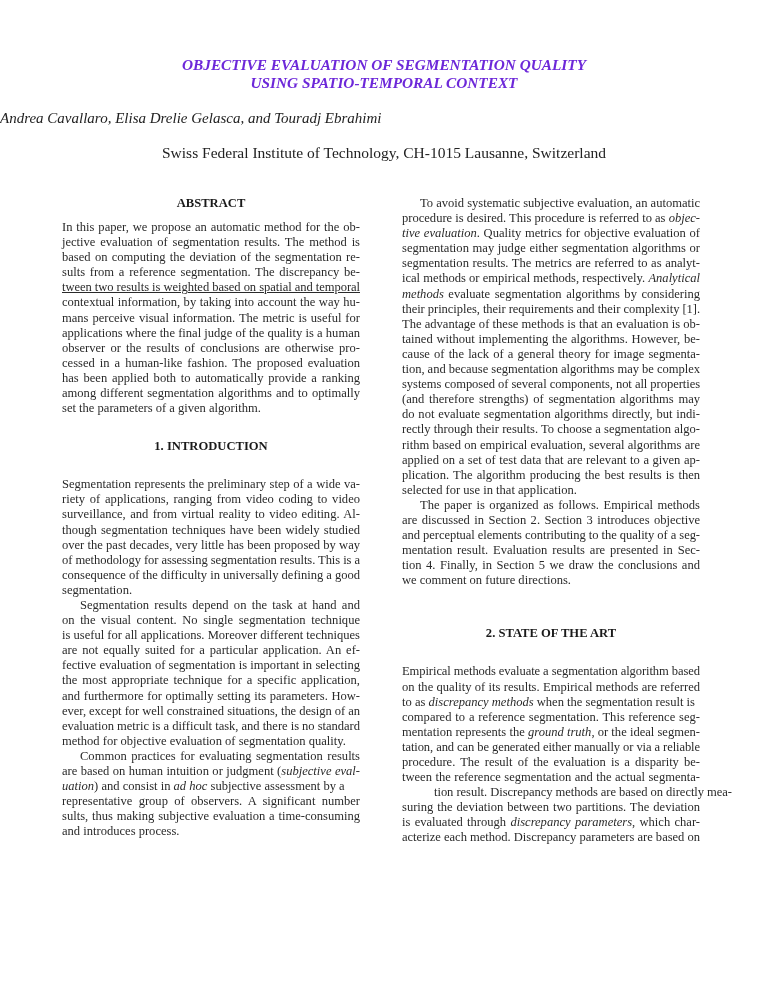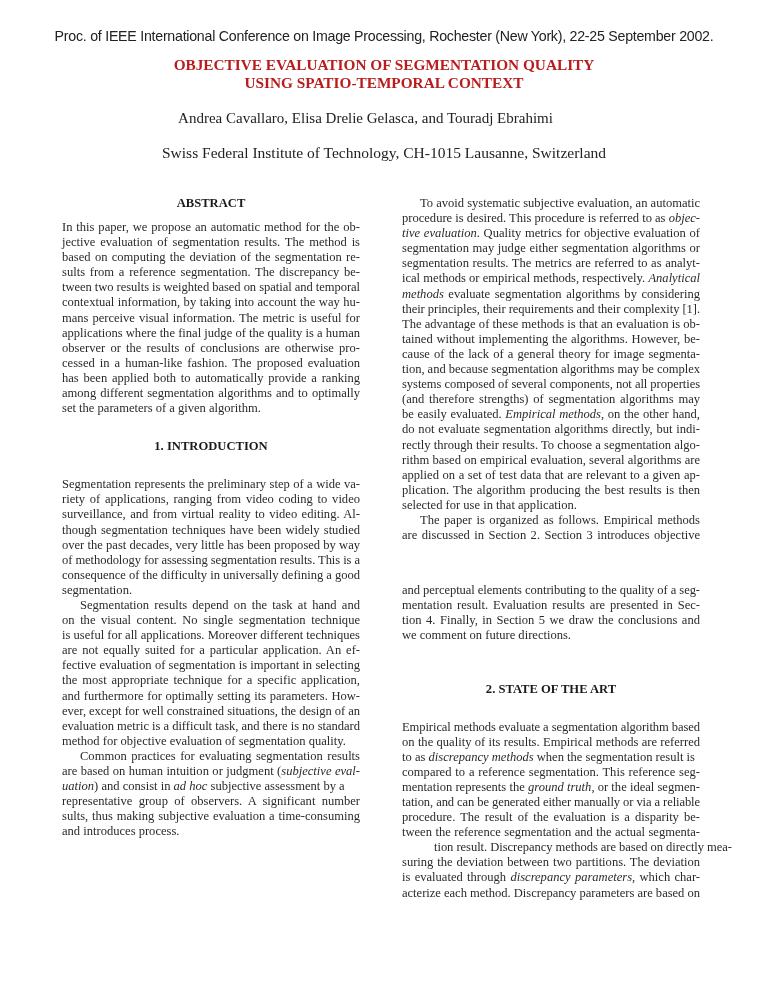--- a/index.html
+++ b/index.html
@@ -6,25 +6,25 @@
   body { width: 768px; height: 994px; position: relative; overflow: hidden; color: #1a1a1a; }
   .page { position: absolute; left: 0; top: 0; width: 768px; height: 994px; }
   .header-note {
     position: absolute; left: 0; top: 28px; width: 768px; text-align: center;
     font-family: "Liberation Sans", sans-serif; font-size: 14.2px; color: #222;
     letter-spacing: -0.25px;
   }
   .title {
     position: absolute; left: 0; top: 56px; width: 768px; text-align: center;
     font-family: "Liberation Serif", serif; font-weight: bold; font-size: 15.3px;
-    line-height: 17.5px; color: #b91c1c;
+    line-height: 17.5px; color: #6d28d9; font-style: italic;
   }
   .authors {
-    position: absolute; left: 0; top: 110px; width: 731px; text-align: center;
-    font-family: "Liberation Serif", serif; font-size: 15px; color: #222;
+    position: absolute; left: 0; top: 110px; width: 731px; 
+    font-family: "Liberation Serif", serif; font-style: italic; font-size: 15px; color: #222;
   }
   .affil {
     position: absolute; left: 0; top: 144px; width: 768px; text-align: center;
     font-family: "Liberation Serif", serif; font-size: 15.5px; color: #222;
   }
   .col {
     position: absolute; top: 196px; width: 298px;
     font-family: "Liberation Serif", serif; font-size: 12.55px; color: #2a2a2a;
   }
   .col.left { left: 62px; }
@@ -41,39 +41,38 @@
   }
   .gap-s { height: 9px; }
   .gap-m { height: 23px; }
   em { font-style: italic; }
 </style>
 </head>
 <body>
 
 <div class="page">
 
-  <div class="header-note">Proc. of IEEE International Conference on Image Processing, Rochester (New York), 22-25 September 2002.</div>
 
   <div class="title">
     <div>OBJECTIVE EVALUATION OF SEGMENTATION QUALITY</div>
     <div>USING SPATIO-TEMPORAL CONTEXT</div>
   </div>
 
   <div class="authors">Andrea Cavallaro, Elisa Drelie Gelasca, and Touradj Ebrahimi</div>
   <div class="affil">Swiss Federal Institute of Technology, CH-1015 Lausanne, Switzerland</div>
 
   <div class="col left">
     <div class="sec-head">ABSTRACT</div>
     <div class="gap-s"></div>
     <div>
       <div class="line">In this paper, we propose an automatic method for the ob-</div>
       <div class="line">jective evaluation of segmentation results.  The method is</div>
       <div class="line">based on computing the deviation of the segmentation re-</div>
       <div class="line">sults from a reference segmentation.  The discrepancy be-</div>
-      <div class="line" style="letter-spacing: -0.0458157px; text-align-last: left; text-align: left;">tween two results is weighted based on spatial and temporal</div>
+      <div class="line" style="letter-spacing: -0.0458157px; text-align-last: left; text-align: left; text-decoration: underline;">tween two results is weighted based on spatial and temporal</div>
       <div class="line">contextual information, by taking into account the way hu-</div>
       <div class="line">mans perceive visual information.  The metric is useful for</div>
       <div class="line">applications where the final judge of the quality is a human</div>
       <div class="line">observer or the results of conclusions are otherwise pro-</div>
       <div class="line">cessed in a human-like fashion.  The proposed evaluation</div>
       <div class="line">has been applied both to automatically provide a ranking</div>
       <div class="line">among different segmentation algorithms and to optimally</div>
       <div class="line last">set the parameters of a given algorithm.</div>
     </div>
 
@@ -122,32 +121,31 @@
       <div class="line">segmentation results. The metrics are referred to as analyt-</div>
       <div class="line"><span>ical methods or empirical methods, respectively. </span><em>Analytical</em></div>
       <div class="line"><em>methods</em><span> evaluate segmentation algorithms by considering</span></div>
       <div class="line" style="letter-spacing: -0.0546875px; text-align-last: left; text-align: left;">their principles, their requirements and their complexity [1].</div>
       <div class="line">The advantage of these methods is that an evaluation is ob-</div>
       <div class="line">tained without implementing the algorithms.  However, be-</div>
       <div class="line">cause of the lack of a general theory for image segmenta-</div>
       <div class="line" style="letter-spacing: -0.0295759px; text-align-last: left; text-align: left;">tion, and because segmentation algorithms may be complex</div>
       <div class="line" style="letter-spacing: -0.0528017px; text-align-last: left; text-align: left;">systems composed of several components, not all properties</div>
       <div class="line">(and therefore strengths) of segmentation algorithms may</div>
-      <div class="line"><span>be easily evaluated. </span><em>Empirical methods</em><span>, on the other hand,</span></div>
       <div class="line">do not evaluate segmentation algorithms directly, but indi-</div>
       <div class="line">rectly through their results. To choose a segmentation algo-</div>
       <div class="line">rithm based on empirical evaluation, several algorithms are</div>
       <div class="line">applied on a set of test data that are relevant to a given ap-</div>
       <div class="line">plication.  The algorithm producing the best results is then</div>
       <div class="line last">selected for use in that application.</div>
     </div>
     <div>
       <div class="line indent">The paper is organized as follows.  Empirical methods</div>
       <div class="line">are discussed in Section 2.  Section 3 introduces objective</div>
-      <div class="line" style="letter-spacing: -0.055584px; text-align-last: left; text-align: left; margin-top: 40px;">and perceptual elements contributing to the quality of a seg-</div>
+      <div class="line" style="letter-spacing: -0.055584px; text-align-last: left; text-align: left;">and perceptual elements contributing to the quality of a seg-</div>
       <div class="line">mentation result.  Evaluation results are presented in Sec-</div>
       <div class="line">tion 4.  Finally, in Section 5 we draw the conclusions and</div>
       <div class="line last">we comment on future directions.</div>
     </div>
 
     <div style="height:38px"></div>
     <div class="sec-head">2.  STATE OF THE ART</div>
     <div class="gap-m"></div>
 
     <div>

